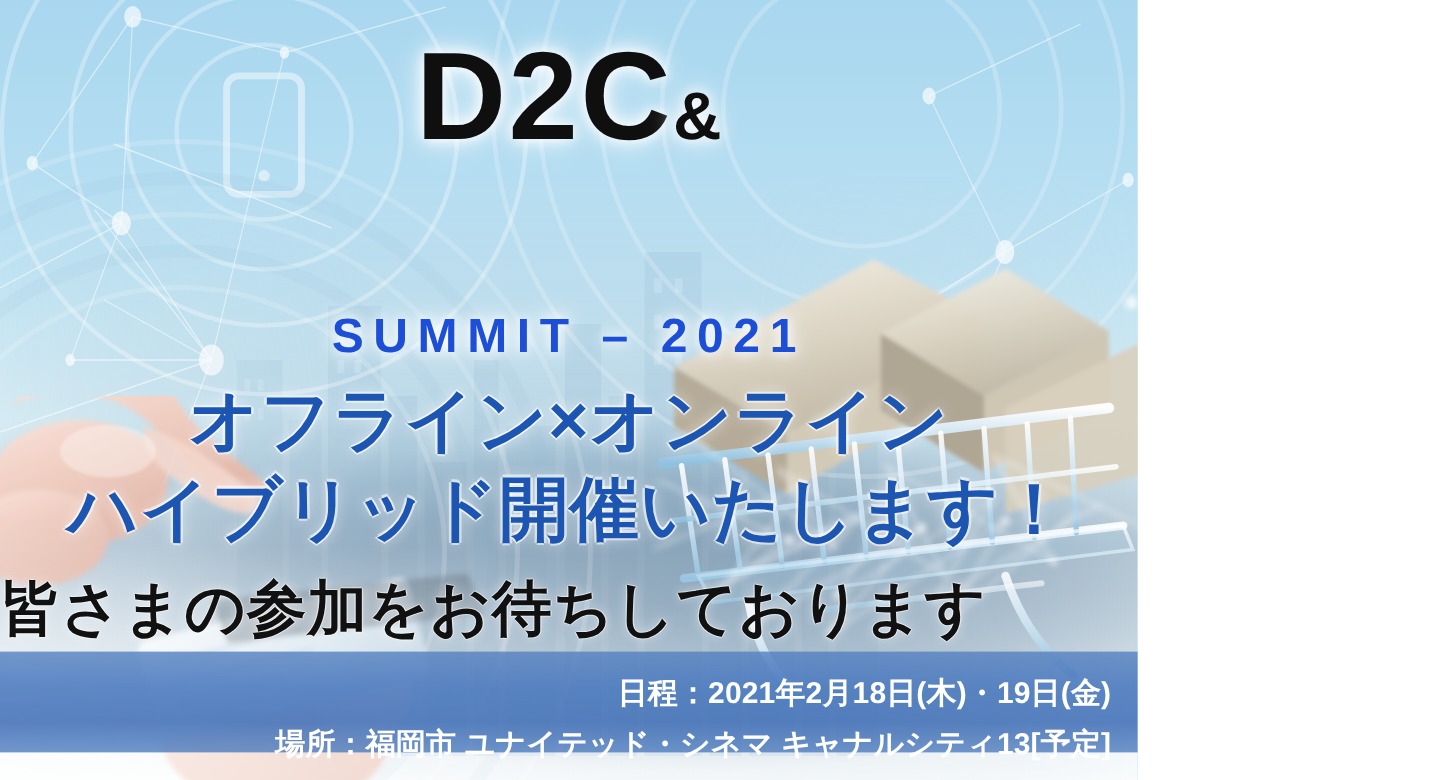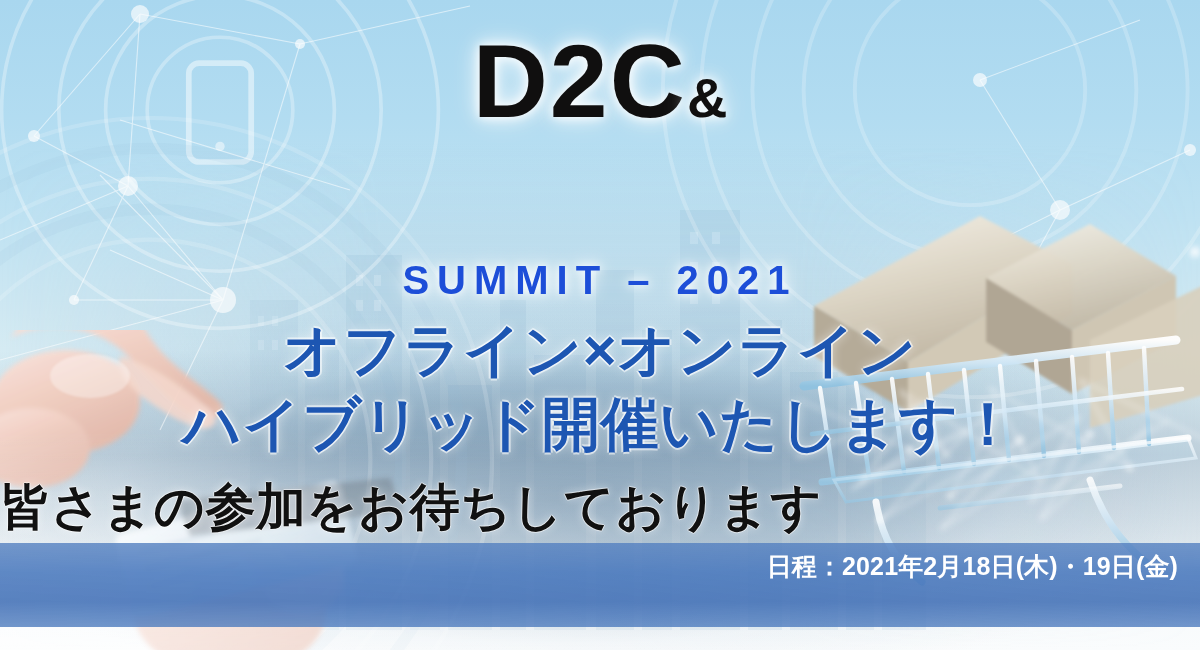--- a/index.html
+++ b/index.html
@@ -2,21 +2,21 @@
 <html><head>
 <meta charset="utf-8">
 <style>
   html, body {
     margin: 0;
     padding: 0;
     background: #ffffff;
   }
   #banner {
     position: relative;
-    width: 1200px;
+    width: 948px;
     height: 650px;
     overflow: hidden;
     font-family: "Liberation Sans", "DejaVu Sans", sans-serif;
     background: #bde0f2;
     user-select: none;
   }
 
   
   .layer { position: absolute; inset: 0; }
 
@@ -147,21 +147,21 @@
     text-shadow:
       -1px 0 0 rgba(255,255,255,0.5), 1px 0 0 rgba(255,255,255,0.5),
       0 -1px 0 rgba(255,255,255,0.5), 0 1px 0 rgba(255,255,255,0.5),
       0 0 10px rgba(255,255,255,0.55);
   }
 
   .footer-info {
     right:22px; top:552px; text-align:right;
     color:#ffffff; font-weight:bold;
   }
-  .footer-info .row { display:block; }
+  .footer-info .row { display:block;margin-top:12px; }
   .row-date  { font-size:25px; line-height:1.18; letter-spacing:0.005em; }
   .row-place { font-size:25px; line-height:1.18; letter-spacing:0.005em; }
 </style>
 </head>
 <body>
 
 <div id="banner">
 
   <div class="layer bg-base"></div>
 
@@ -406,15 +406,16 @@
   </div>
 
   <div class="txt summit">SUMMIT – 2021</div>
 
   <div class="txt jp-blue l1">オフライン×オンライン</div>
   <div class="txt jp-blue l2">ハイブリッド開催いたします！</div>
   <div class="txt jp-black">皆さまの参加をお待ちしております</div>
 
   <div class="txt footer-info">
     <span class="row row-date">日程：2021年2月18日(木)・19日(金)</span>
+    <span class="row row-place">場所：福岡市 ユナイテッド・シネマ キャナルシティ13[予定]</span>
   </div>
 
 </div>
 
 </body></html>

